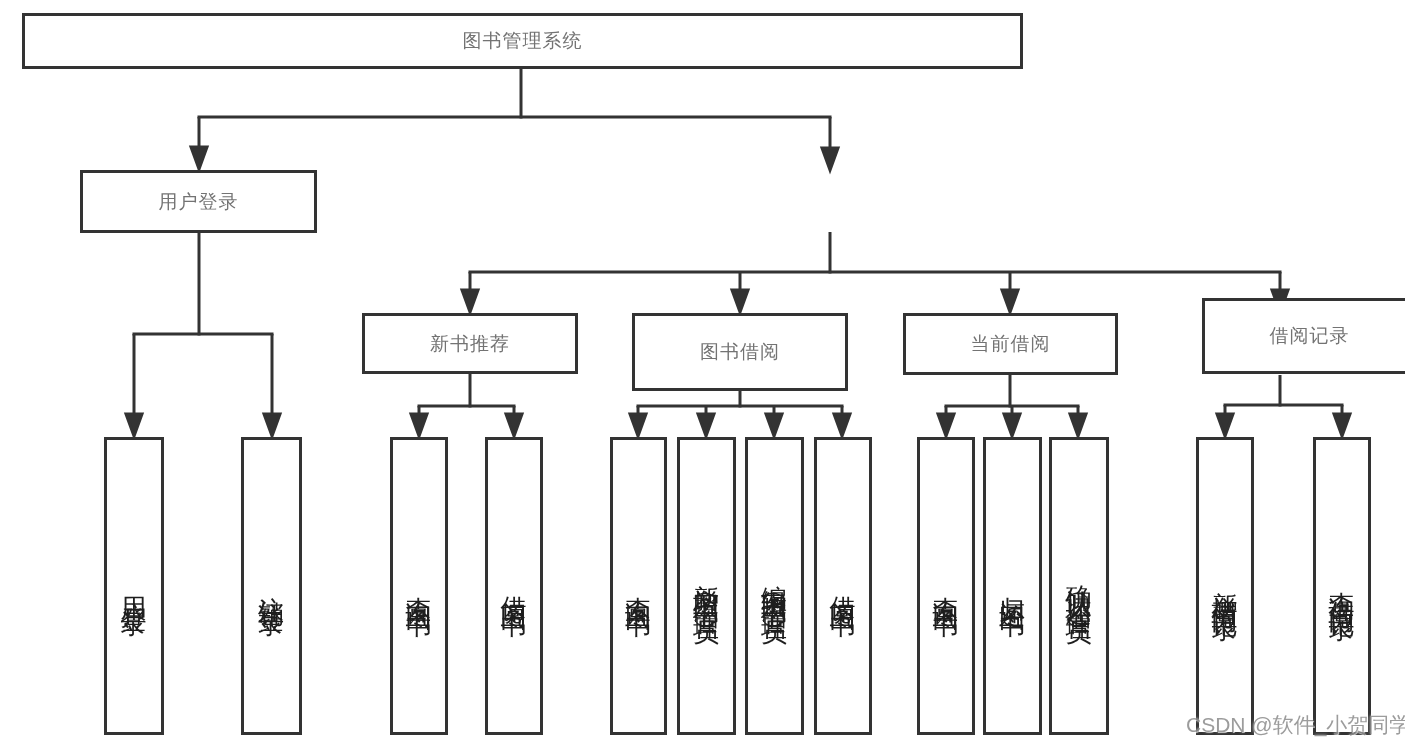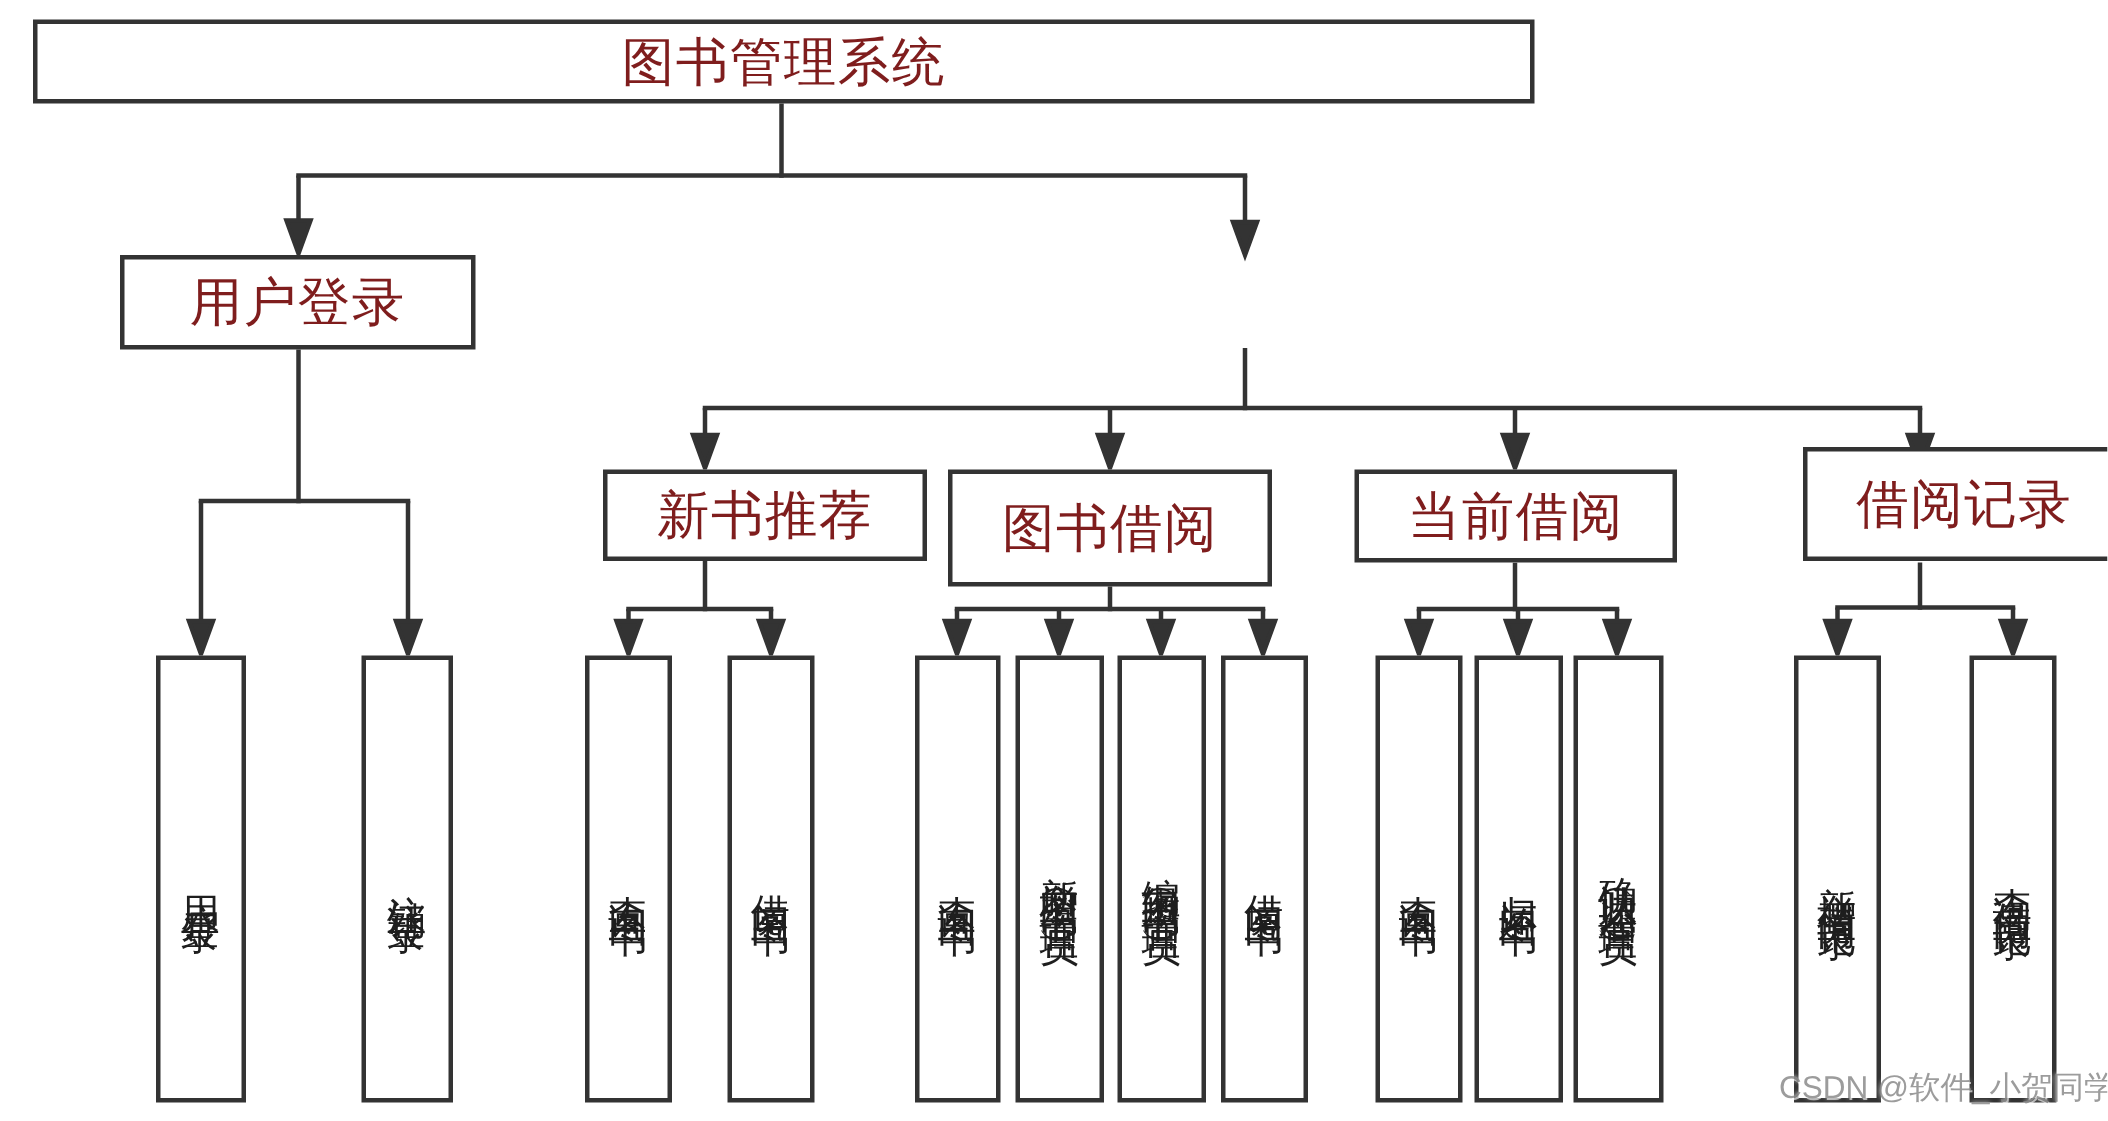--- a/index.html
+++ b/index.html
@@ -25,22 +25,22 @@
     position: absolute;
     box-sizing: border-box;
     border: 3px solid #333333;
     background: #ffffff;
     display: flex;
     align-items: center;
     justify-content: center;
     z-index: 2;
   }
   .hlabel {
-    font-size: 35px;
-    color: #7f1d1d;
+    font-size: 19px;
+    color: #737373;
     letter-spacing: 1px;
     white-space: nowrap;
   }
   .leaf {
     top: 437px;
     height: 298px;
   }
   .vlabel {
     writing-mode: vertical-rl;
     text-orientation: mixed;
@@ -146,21 +146,21 @@
   </svg>
 
   <div class="box" style="left:22px; top:13px; width:1001px; height:56px;">
     <span class="hlabel">图书管理系统</span>
   </div>
 
   <div class="box" style="left:80px; top:170px; width:237px; height:63px;">
     <span class="hlabel">用户登录</span>
   </div>
 
-  <div class="box" style="left:362px; top:313px; width:216px; height:61px;margin-left:40px;">
+  <div class="box" style="left:362px; top:313px; width:216px; height:61px;">
     <span class="hlabel">新书推荐</span>
   </div>
   <div class="box" style="left:632px; top:313px; width:216px; height:78px;">
     <span class="hlabel">图书借阅</span>
   </div>
   <div class="box" style="left:903px; top:313px; width:215px; height:62px;">
     <span class="hlabel">当前借阅</span>
   </div>
   <div class="box" style="left:1173px; top:298px; width:215px; height:76px;margin-left:29px;">
     <span class="hlabel">借阅记录</span>

